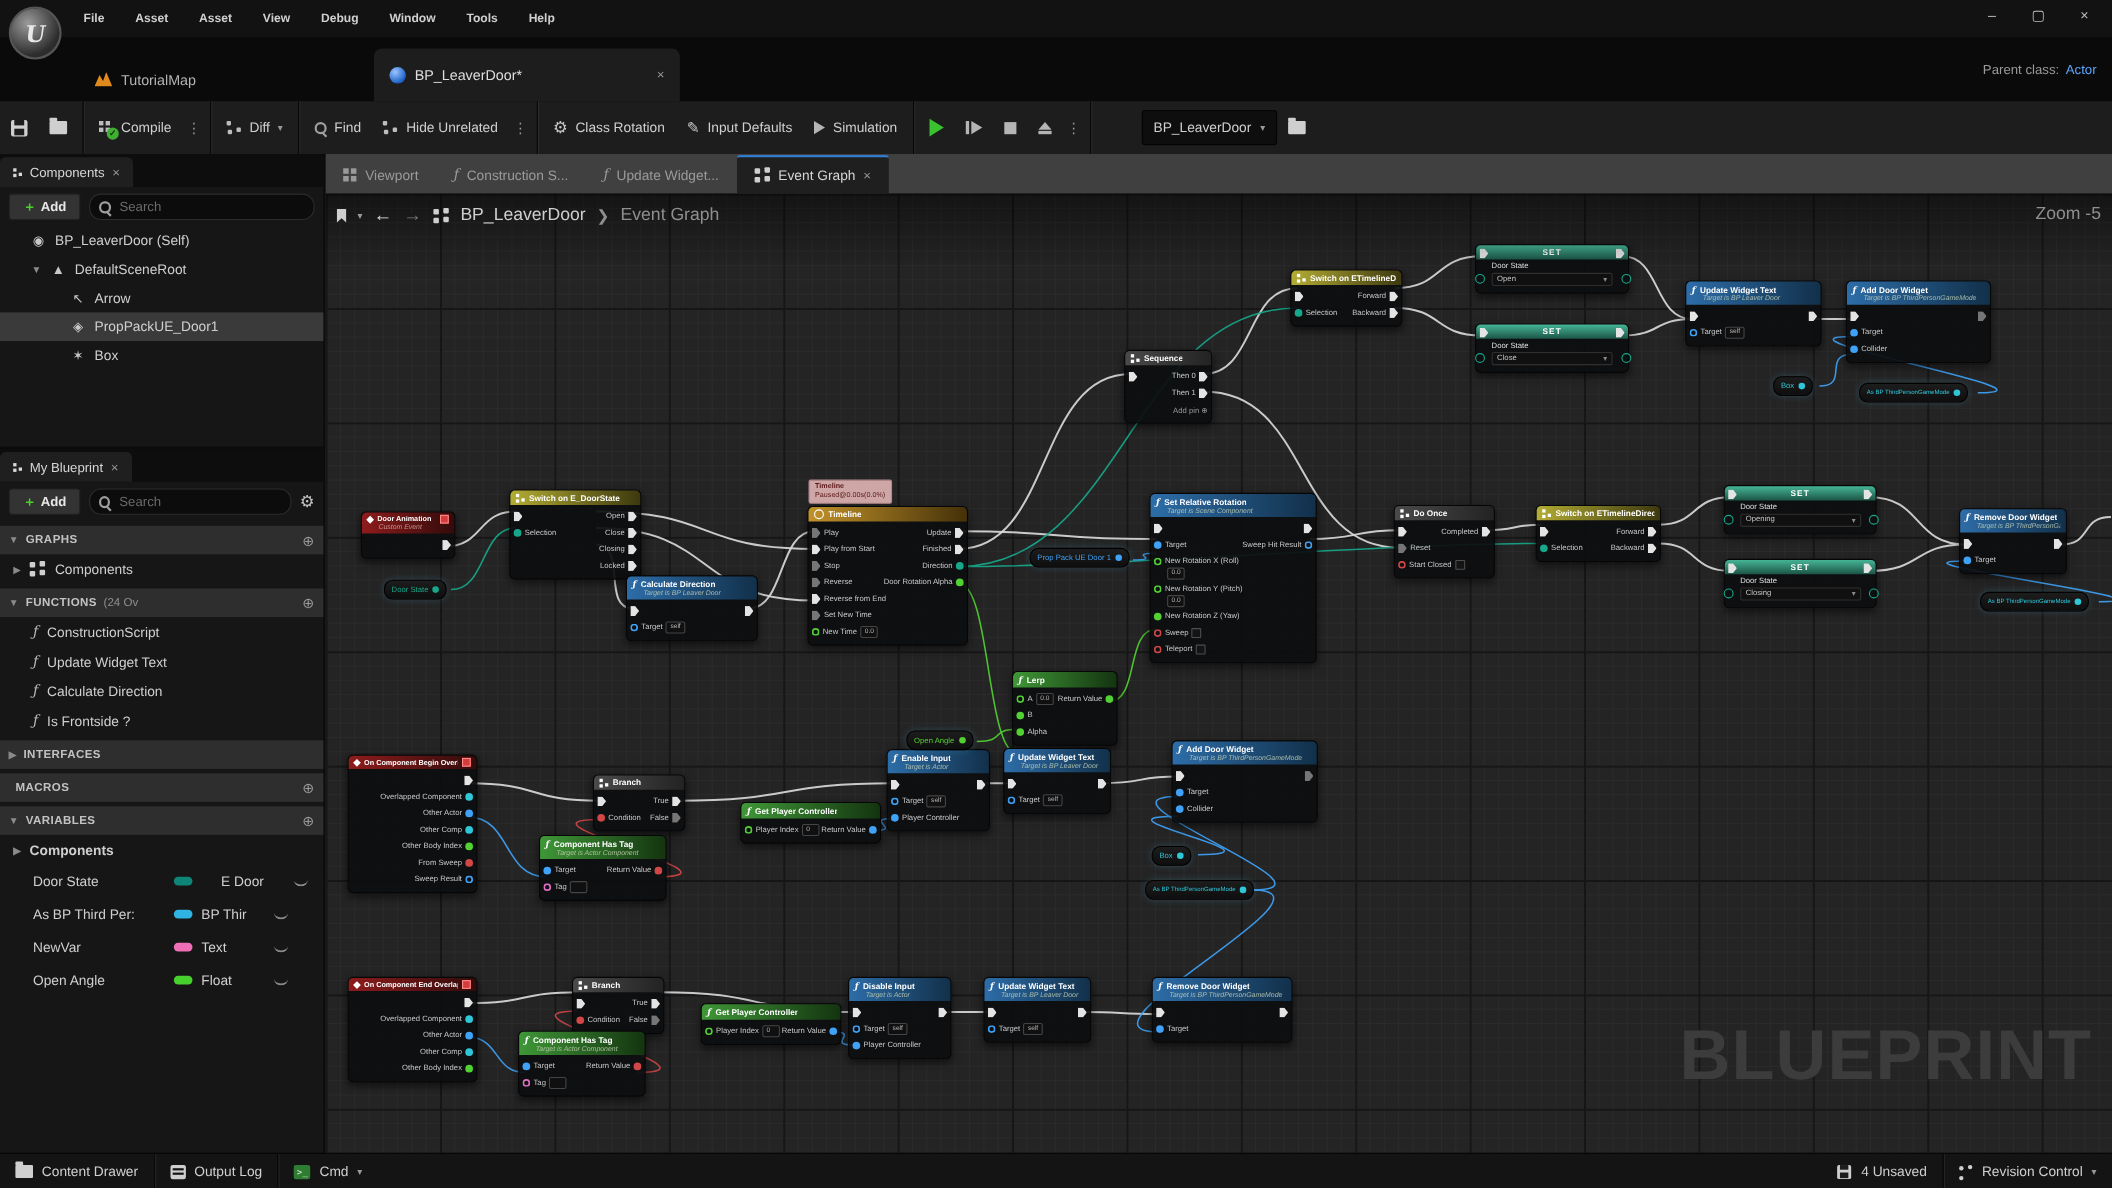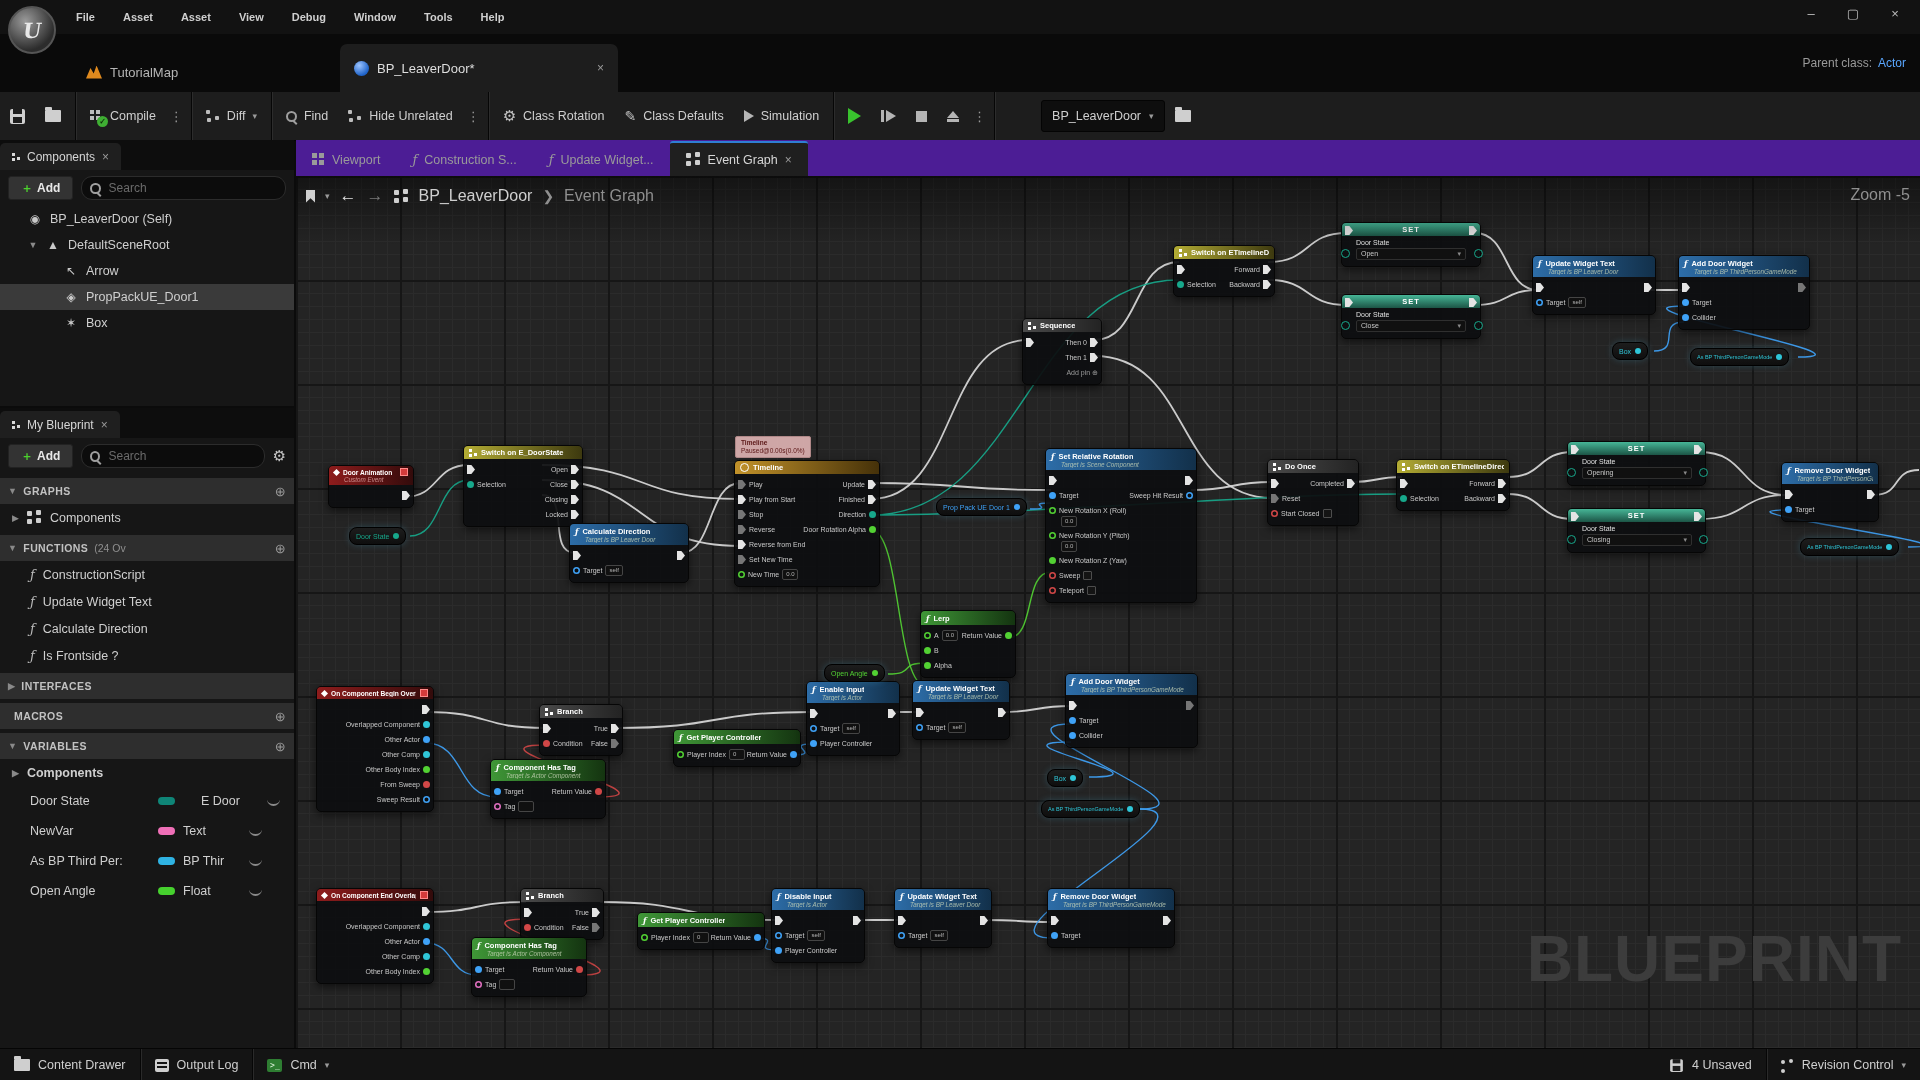--- a/index.html
+++ b/index.html
@@ -73,21 +73,21 @@
   .lrow{display:flex;align-items:center;height:27px;font-size:12.5px;color:#cfcfcf;padding-left:30px;gap:8px;}
   .lrow .fico{font-family:"DejaVu Serif",serif;font-style:italic;color:#b9b9b9;font-size:13px;}
   .vrow{display:flex;align-items:center;height:30px;font-size:12.5px;color:#cfcfcf;padding-left:30px;}
   .vrow .vname{width:128px;white-space:nowrap;overflow:hidden;}
   .vpill{width:17px;height:8px;border-radius:4px;margin-right:8px;flex:none;}
   .vtype{width:54px;white-space:nowrap;overflow:hidden;font-size:12.5px;}
   .veye{width:13px;height:7px;border:solid #8a8a8a;border-width:0 0 2px 0;border-radius:0 0 8px 8px;margin-left:12px;}
   .icoNode{position:relative;width:15px;height:13px;flex:none;}
   .icoNode::before{content:"";position:absolute;width:5px;height:5px;border-radius:1px;background:#cfcfcf;box-shadow:9px 7px 0 #cfcfcf,0 8px 0 #cfcfcf,9px -1px 0 #cfcfcf;}
   
-  #graphTabs{left:296px;top:140px;width:1624px;height:36px;background:#4c1d95;display:flex;align-items:flex-end;}
+  #graphTabs{left:296px;top:140px;width:1624px;height:36px;background:#404040;display:flex;align-items:flex-end;}
   .gtab{height:33px;display:flex;align-items:center;gap:7px;font-size:12.5px;color:#9a9a9a;padding:0 16px;position:relative;}
   .gtab.active{background:#1f1f1f;color:#d6d6d6;border-top:2px solid #2f7fd4;border-radius:3px 3px 0 0;}
   .gtab .fic{font-family:"DejaVu Serif",serif;font-style:italic;font-size:13px;}
   .ico-vp{position:relative;width:13px;height:13px;}
   .ico-vp::before{content:"";position:absolute;width:5px;height:5px;background:#9a9a9a;box-shadow:7px 0 0 #9a9a9a,0 7px 0 #9a9a9a,7px 7px 0 #9a9a9a;}
   #canvas{left:296px;top:176px;width:1624px;height:872px;background-color:#242424;overflow:hidden;
     background-image:
       linear-gradient(#161616 2px,transparent 2px),linear-gradient(90deg,#161616 2px,transparent 2px),
       linear-gradient(#2b2b2b 1px,transparent 1px),linear-gradient(90deg,#2b2b2b 1px,transparent 1px);
     background-size:104px 104px,104px 104px,13px 13px,13px 13px;}
@@ -230,21 +230,21 @@
       <span>Hide Unrelated</span>
     </div>
   <div class="vdots">⋮</div>
   <div class="tsep"></div>
   <div class="tbtn">
       <span class="ico-gear">⚙</span>
       <span>Class Rotation</span>
     </div>
   <div class="tbtn">
       <span class="ico-pen">✎</span>
-      <span>Class Defaults</span>
+      <span>Input Defaults</span>
     </div>
   <div class="tbtn">
       <span class="ico-playsm"></span>
       <span>Simulation</span>
     </div>
   <div class="tsep"></div>
   <div class="tbtn">
       <span class="ico-play"></span>
     </div>
   <div class="tbtn" style="gap:2px">
@@ -388,29 +388,29 @@
         <span class="exp" style="font-size: 9px; color: rgb(138, 138, 138);">▶</span>
         <span>Components</span>
       </div>
       <div class="vrow">
         <span class="vname">Door State</span>
         <span class="vpill" style="background: rgb(15, 133, 119);"></span>
         <span class="vtype" style="color: rgb(207, 207, 207); margin-left: 18px;">E Door</span>
         <span class="veye"></span>
       </div>
       <div class="vrow">
+        <span class="vname">As BP Third Per:</span>
+        <span class="vpill" style="background: rgb(47, 179, 227);"></span>
+        <span class="vtype" style="color: rgb(207, 207, 207);">BP Thir</span>
+        <span class="veye"></span>
+      </div>
+      <div class="vrow">
         <span class="vname">NewVar</span>
         <span class="vpill" style="background: rgb(239, 111, 183);"></span>
         <span class="vtype" style="color: rgb(207, 207, 207);">Text</span>
-        <span class="veye"></span>
-      </div>
-      <div class="vrow">
-        <span class="vname">As BP Third Per:</span>
-        <span class="vpill" style="background: rgb(47, 179, 227);"></span>
-        <span class="vtype" style="color: rgb(207, 207, 207);">BP Thir</span>
         <span class="veye"></span>
       </div>
       <div class="vrow">
         <span class="vname">Open Angle</span>
         <span class="vpill" style="background: rgb(70, 209, 46);"></span>
         <span class="vtype" style="color: rgb(207, 207, 207);">Float</span>
         <span class="veye"></span>
       </div>
     </div>
 </div>

